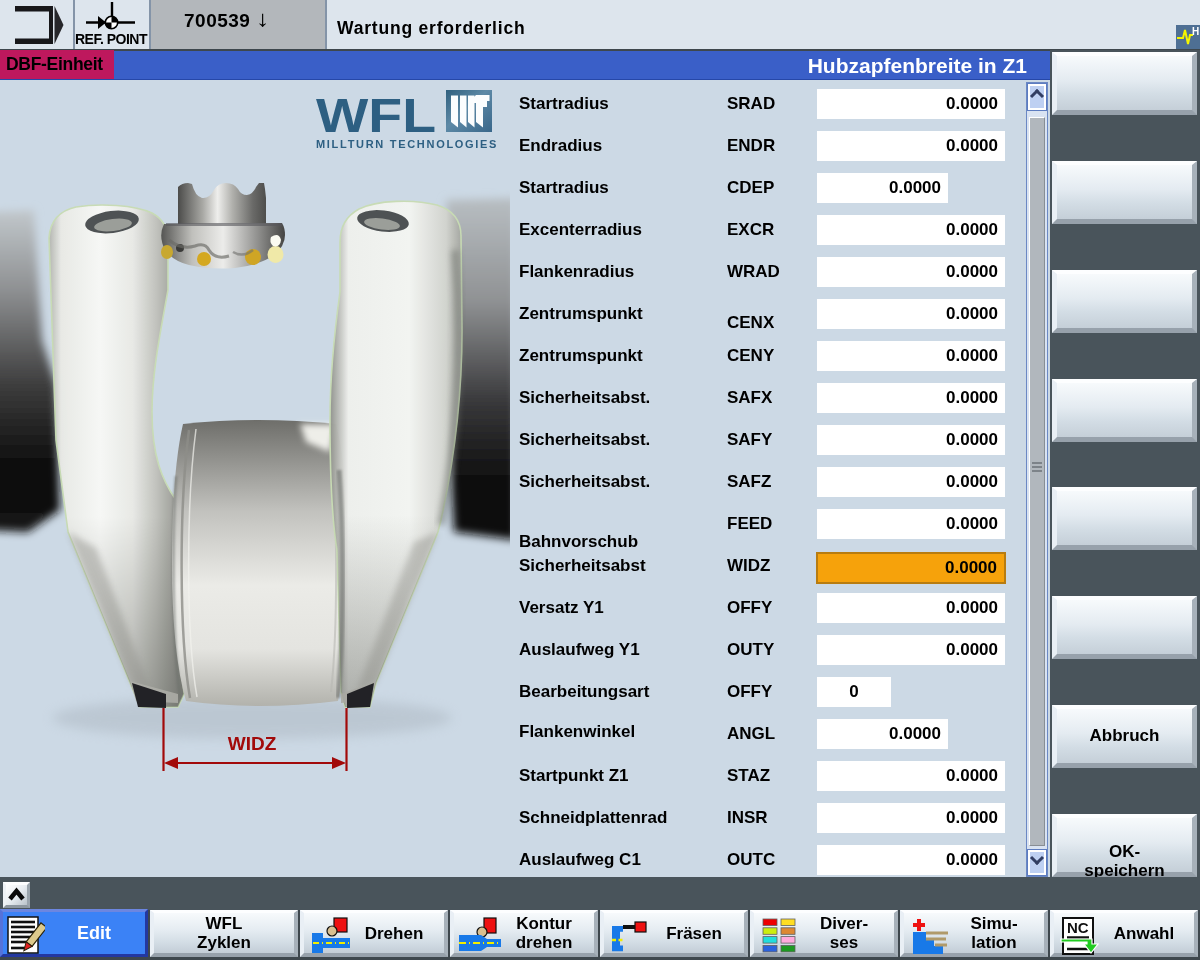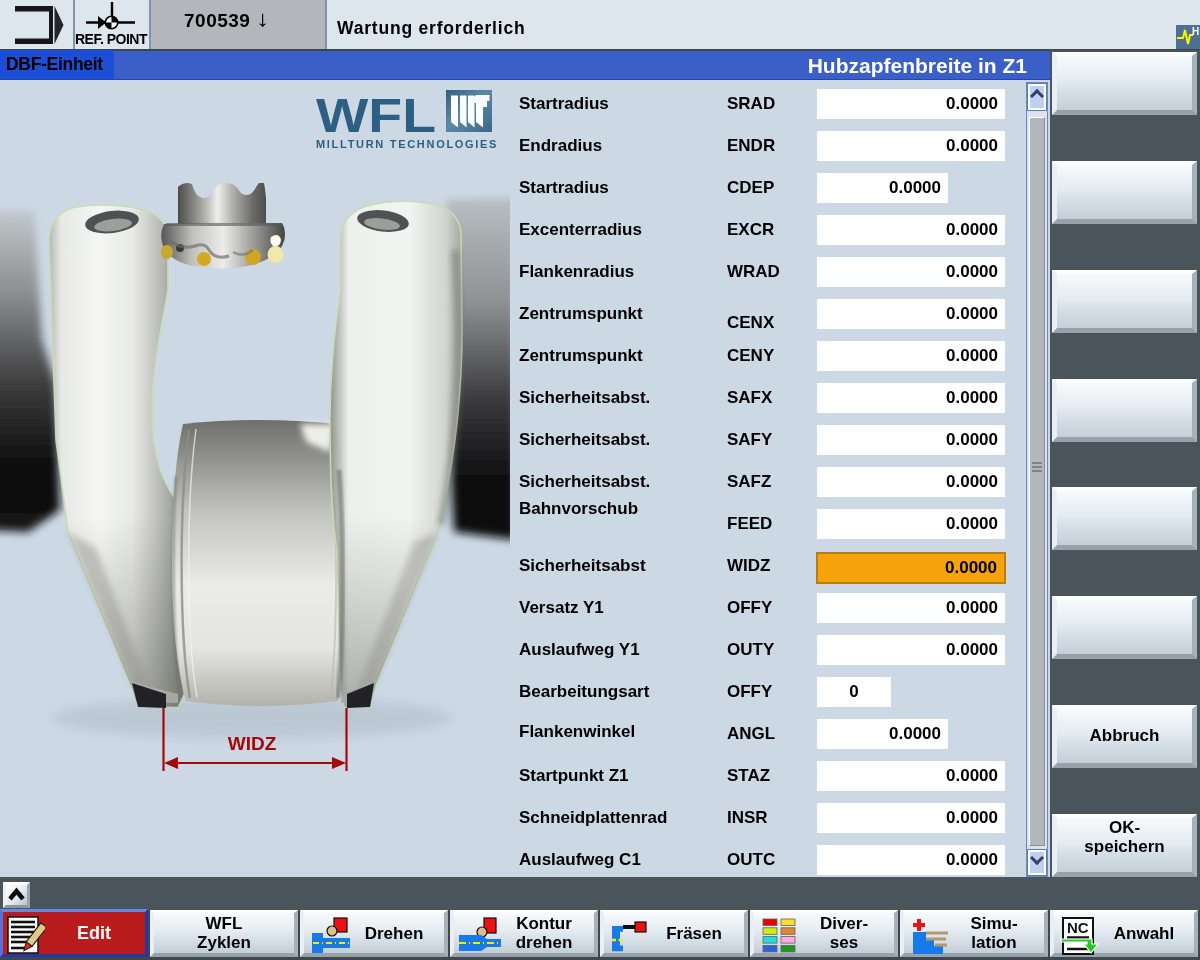--- a/index.html
+++ b/index.html
@@ -4,21 +4,21 @@
 html,body{width:1200px;height:960px;overflow:hidden}
 body{font-family:"Liberation Sans",sans-serif;position:relative;background:#49545b;font-weight:bold;color:#000}
 .abs{position:absolute}
 
 #topbar{left:0;top:0;width:1200px;height:50px;background:#dde5ed}
 .tsep{top:0;height:50px;width:2px;background:#8494a8}
 #cell3{left:149px;top:0;width:178px;height:50px;background:#b3b7bb;border-left:2px solid #8494a8;border-right:2px solid #8494a8}
 #darkline{left:0;top:49px;width:1200px;height:2px;background:#3e474d}
 
 #titlebar{left:0;top:51px;width:1050px;height:29px;background:#3a5fc8;border-bottom:1px solid #2647a8}
-#tab{left:0;top:50px;width:114px;height:29px;background:#1d4ed8;color:#000;font-size:17.5px;line-height:29px;padding-left:6px;letter-spacing:-0.3px}
+#tab{left:0;top:50px;width:114px;height:29px;background:#be185d;color:#000;font-size:17.5px;line-height:29px;padding-left:6px;letter-spacing:-0.3px}
 #title{right:173px;top:51px;color:#fff;font-size:21px;line-height:29px}
 
 #form{left:0;top:80px;width:1050px;height:797px;background:#ccd9e5}
 .lbl{left:519px;width:205px;height:30px;font-size:17px;line-height:30px;white-space:nowrap}
 .code{left:727px;width:90px;height:30px;font-size:17px;line-height:30px}
 .fld{left:817px;width:188px;height:30px;background:#fff;font-size:17px;line-height:30px;text-align:right;padding-right:7px}
 .short{width:131px}
 .tiny{width:74px;text-align:center;padding-right:0}
 #orange{left:816px;width:190px;height:32px;background:#f6a20b;border:2px solid #b87c10;font-size:17px;line-height:28px;text-align:right;padding-right:7px}
 
@@ -30,21 +30,21 @@
 
 #rcol{left:1050px;top:50px;width:150px;height:910px;background:#49545b}
 .rsk{left:1052px;width:145px;height:63px;background:linear-gradient(180deg,#f7fafc 0%,#e4ebf1 45%,#d3dde5 70%,#c5cfd8 100%);border-style:solid;border-width:4px 5px 5px 5px;border-color:#fdfeff #a7b1ba #97a1ab #e9eff5;font-size:17px;text-align:center;color:#000}
 
 #bstrip{left:0;top:877px;width:1200px;height:29px;background:#49545b}
 #upbtn{left:3px;top:882px;width:27px;height:26px;background:linear-gradient(135deg,#fff 0%,#e8edf2 50%,#b9c2ca 100%);border:3px solid;border-color:#fdfeff #9aa4ad #8d97a0 #eef2f6;text-align:center;font-size:15px;line-height:19px}
 #skrow{left:0;top:910px;width:1200px;height:50px;background:#3e474d}
 .bsk{top:910px;width:148px;height:47px;background:linear-gradient(180deg,#f7fafc 0%,#e4ebf1 45%,#d2dce4 75%,#c3cdd6 100%);border-style:solid;border-width:3px 4px 4px 4px;border-color:#fdfeff #a7b1ba #97a1ab #e9eff5;font-size:17px;color:#000}
 .bsk .t1{position:absolute;left:40px;right:0;top:0;height:100%;display:flex;align-items:center;justify-content:center;text-align:center;line-height:19px}
 .bsk .t2{position:absolute;left:0;right:0;top:0;height:100%;display:flex;align-items:center;justify-content:center;text-align:center;line-height:19px}
-#editsk{left:0;top:909px;width:148px;height:48px;background:#b91c1c;border-style:solid;border-width:3px;border-color:#6c86e0 #2338a0 #2338a0 #5572da;color:#fff;font-size:18px}
+#editsk{left:0;top:909px;width:148px;height:48px;background:#3b82f6;border-style:solid;border-width:3px;border-color:#6c86e0 #2338a0 #2338a0 #5572da;color:#fff;font-size:18px}
 </style></head>
 <body>
 
 <div class="abs" id="topbar"></div>
 <div class="abs tsep" style="left:73px"></div>
 <div class="abs" id="cell3"></div>
 <div class="abs" style="left:184px;top:10px;font-size:19px;letter-spacing:0.5px">700539</div>
 <div class="abs" style="left:257px;top:6px;font-size:22px;transform:scaleX(1.25)">↓</div>
 <div class="abs" style="left:337px;top:18px;font-size:17.5px;letter-spacing:0.8px">Wartung erforderlich</div>
 
@@ -255,21 +255,21 @@
 <div class="abs fld" style="top:341px">0.0000</div>
 <div class="abs lbl" style="top:383px">Sicherheitsabst.</div>
 <div class="abs code" style="top:383px">SAFX</div>
 <div class="abs fld" style="top:383px">0.0000</div>
 <div class="abs lbl" style="top:425px">Sicherheitsabst.</div>
 <div class="abs code" style="top:425px">SAFY</div>
 <div class="abs fld" style="top:425px">0.0000</div>
 <div class="abs lbl" style="top:467px">Sicherheitsabst.</div>
 <div class="abs code" style="top:467px">SAFZ</div>
 <div class="abs fld" style="top:467px">0.0000</div>
-<div class="abs lbl" style="top:494px">Bahnvorschub</div>
+<div class="abs lbl" style="top:527px">Bahnvorschub</div>
 <div class="abs code" style="top:509px">FEED</div>
 <div class="abs fld" style="top:509px">0.0000</div>
 <div class="abs lbl" style="top:551px">Sicherheitsabst</div>
 <div class="abs code" style="top:551px">WIDZ</div>
 <div class="abs" id="orange" style="top:552px">0.0000</div>
 <div class="abs lbl" style="top:593px">Versatz Y1</div>
 <div class="abs code" style="top:593px">OFFY</div>
 <div class="abs fld" style="top:593px">0.0000</div>
 <div class="abs lbl" style="top:635px">Auslaufweg Y1</div>
 <div class="abs code" style="top:635px">OUTY</div>
@@ -303,21 +303,21 @@
   </div>
 
 <div class="abs" id="rcol"></div>
 <div class="abs rsk" style="top:52px"></div>
 <div class="abs rsk" style="top:161px"></div>
 <div class="abs rsk" style="top:270px"></div>
 <div class="abs rsk" style="top:379px"></div>
 <div class="abs rsk" style="top:487px"></div>
 <div class="abs rsk" style="top:596px"></div>
 <div class="abs rsk" style="top:705px;line-height:53px">Abbruch</div>
-<div class="abs rsk" style="top:814px;line-height:19px;padding-top:0">OK-<br>speichern</div>
+<div class="abs rsk" style="top:814px;line-height:19px;padding-top:24px">OK-<br>speichern</div>
 
 <div class="abs" id="bstrip"></div>
 <div class="abs" id="upbtn">
     <svg width="21" height="20" viewBox="0 0 21 20" style="display:block;margin:0 auto">
       <polyline points="4,14 10.5,6 17,14" fill="none" stroke="#0a0a0a" stroke-width="4.5"></polyline>
     </svg>
   </div>
 <div class="abs" id="skrow"></div>
 <div class="abs" id="editsk">
     <div class="t1" style="position:absolute;left:40px;right:0;top:0;height:100%;display:flex;align-items:center;justify-content:center">Edit</div>

